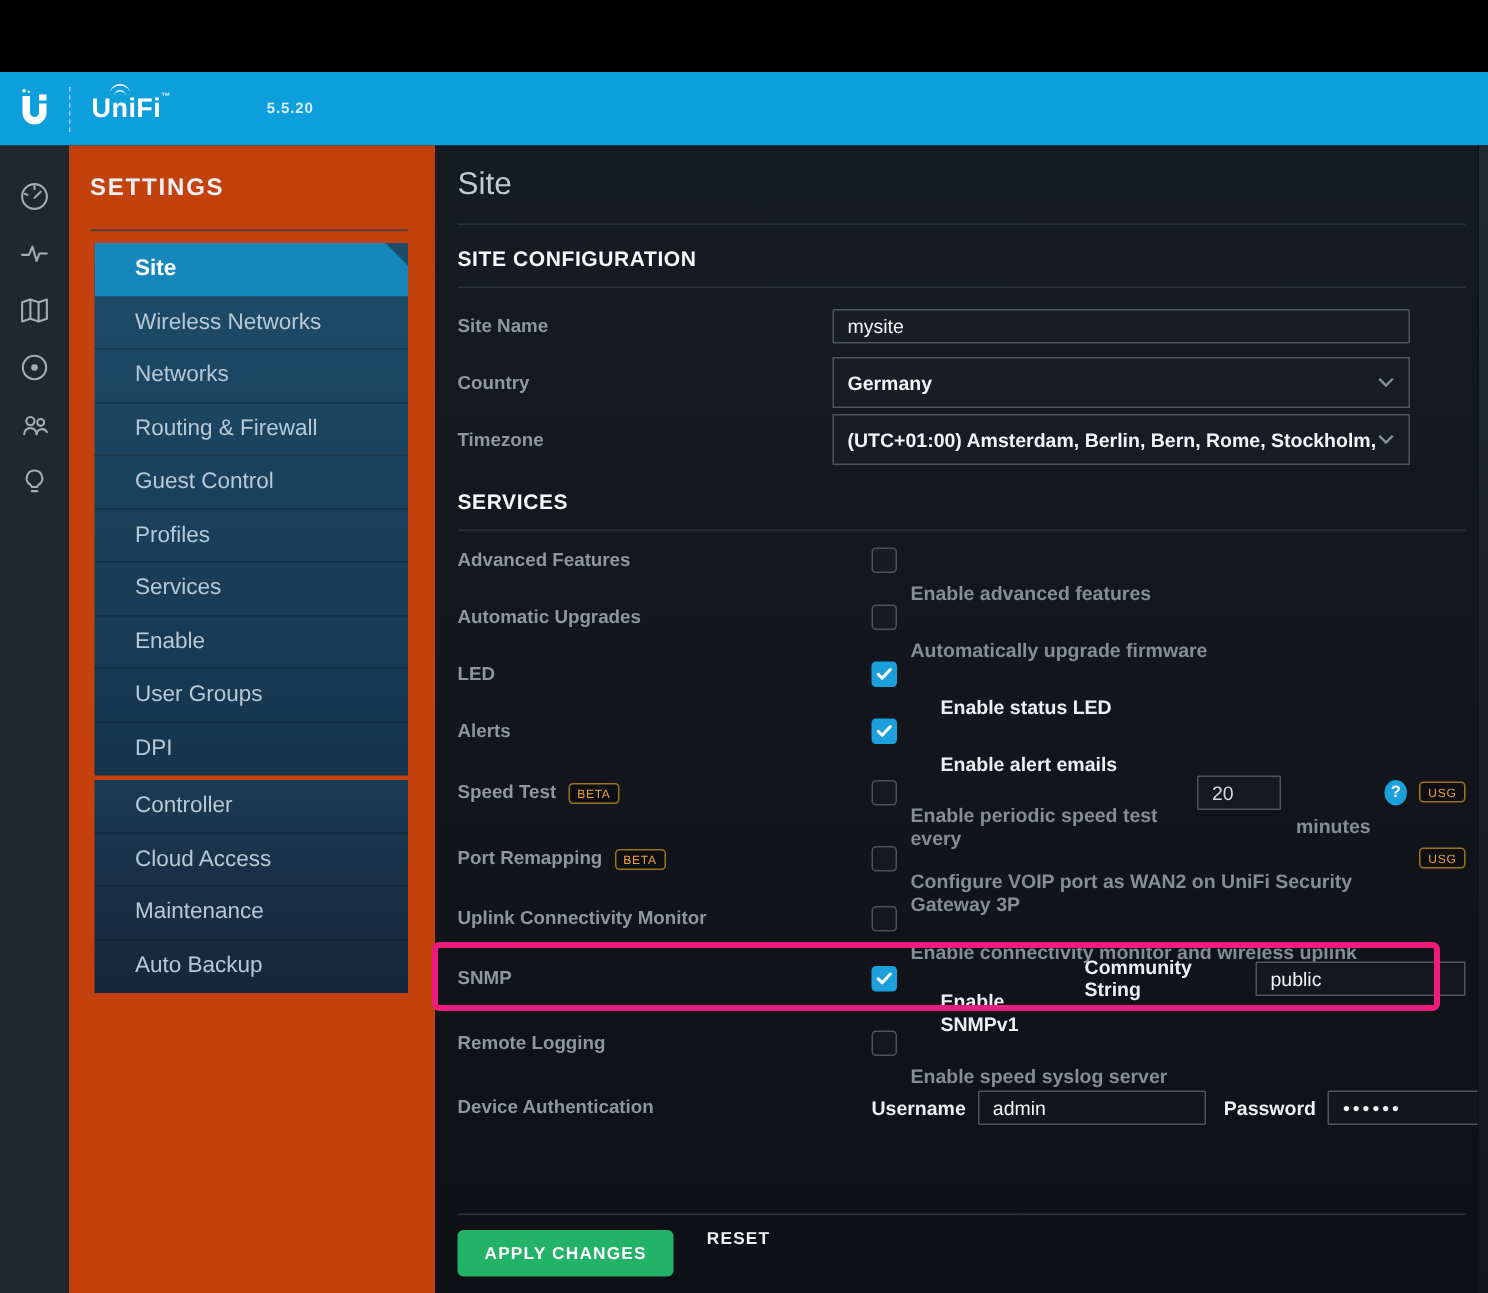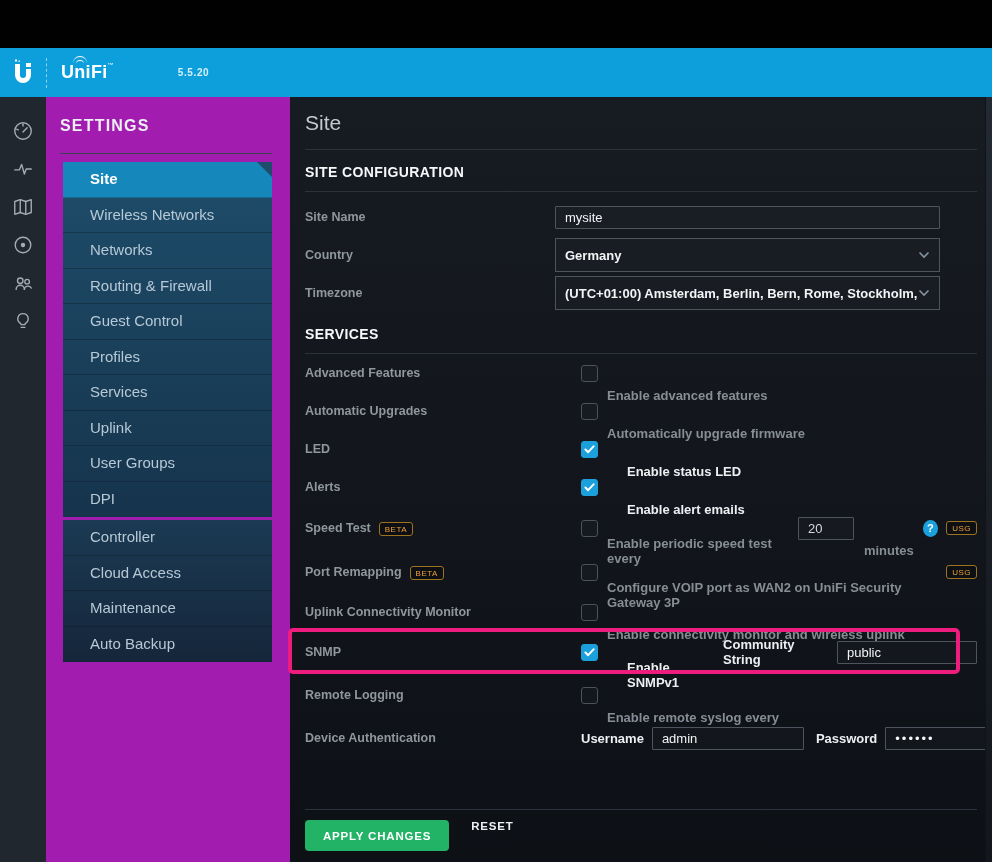--- a/index.html
+++ b/index.html
@@ -20,21 +20,21 @@
   .version { margin-left:16px; color:rgba(235,248,255,.9); font-size:10px; letter-spacing:.6px; font-weight:700;padding-left:48px; }
 
   
   .main-row { display:flex; height:765px; }
 
   .icon-rail { width:46px; background:#21272f; padding-top:23px; display:flex; flex-direction:column; align-items:center; }
   .rail-btn { width:24px; height:22px; margin-bottom:16px; display:flex; justify-content:center; align-items:center; cursor:pointer; }
   .rail-btn svg { stroke:#a3adb6; fill:none; stroke-width:1.5; stroke-linecap:round; stroke-linejoin:round; }
 
   
-  .settings-panel { width:244px; background:#a21caf; padding:20px 18px 0 14px; }
+  .settings-panel { width:244px; background:#c2410c; padding:20px 18px 0 14px; }
   .sidebar-title { color:#eef1f4; font-size:16px; font-weight:700; letter-spacing:1.2px; height:22px; }
   .sidebar-divider { margin-top:14px; border-top:1px solid #39414c; }
   ul.menu { list-style:none; margin-left:3px; }
   ul.group1 { margin-top:8px; background:linear-gradient(180deg,#1e4d6b 0%, #16344c 100%); }
   ul.group2 { margin-top:3px; background:linear-gradient(180deg,#1b3a53 0%, #15263a 100%); }
   ul.menu li { height:35.5px; line-height:34.5px; padding-left:27px; font-size:15px; color:#b7c9d6;
                border-bottom:1px solid rgba(8,14,20,.28); cursor:pointer; }
   ul.menu li:last-child { border-bottom:none; }
   ul.menu li.active { background:#1587bb; color:#fff; font-weight:700; border-bottom:none;
                clip-path:polygon(0 0, calc(100% - 15px) 0, 100% 15px, 100% 100%, 0 100%); }
@@ -171,21 +171,21 @@
       <h2 class="sidebar-title">SETTINGS</h2>
       <div class="sidebar-divider"></div>
       <ul class="menu group1">
         <li class="active"><span>Site</span></li>
         <li><span>Wireless Networks</span></li>
         <li><span>Networks</span></li>
         <li><span>Routing &amp; Firewall</span></li>
         <li><span>Guest Control</span></li>
         <li><span>Profiles</span></li>
         <li><span>Services</span></li>
-        <li><span>Uplink</span></li>
+        <li><span>Enable</span></li>
         <li><span>User Groups</span></li>
         <li><span>DPI</span></li>
       </ul>
       <ul class="menu group2">
         <li><span>Controller</span></li>
         <li><span>Cloud Access</span></li>
         <li><span>Maintenance</span></li>
         <li><span>Auto Backup</span></li>
       </ul>
     </aside>
@@ -320,21 +320,21 @@
             <input class="text-input community-input" readonly="" value="public" style="">
           </div>
         </div>
 
         <div class="svc-row h42">
           <span class="row-label">Remote Logging</span>
           <div class="ctrl">
             <span class="checkbox">
               
             </span>
-            <span class="option-label">Enable remote syslog every</span>
+            <span class="option-label">Enable speed syslog server</span>
           </div>
         </div>
 
         <div class="svc-row h44">
           <span class="row-label">Device Authentication</span>
           <div class="ctrl">
             <span class="inline-label">Username</span>
             <input class="text-input username-input" readonly="" value="admin" style="">
             <span class="inline-label gap12">Password</span>
             <input class="text-input password-input" readonly="" value="••••••" style="">

